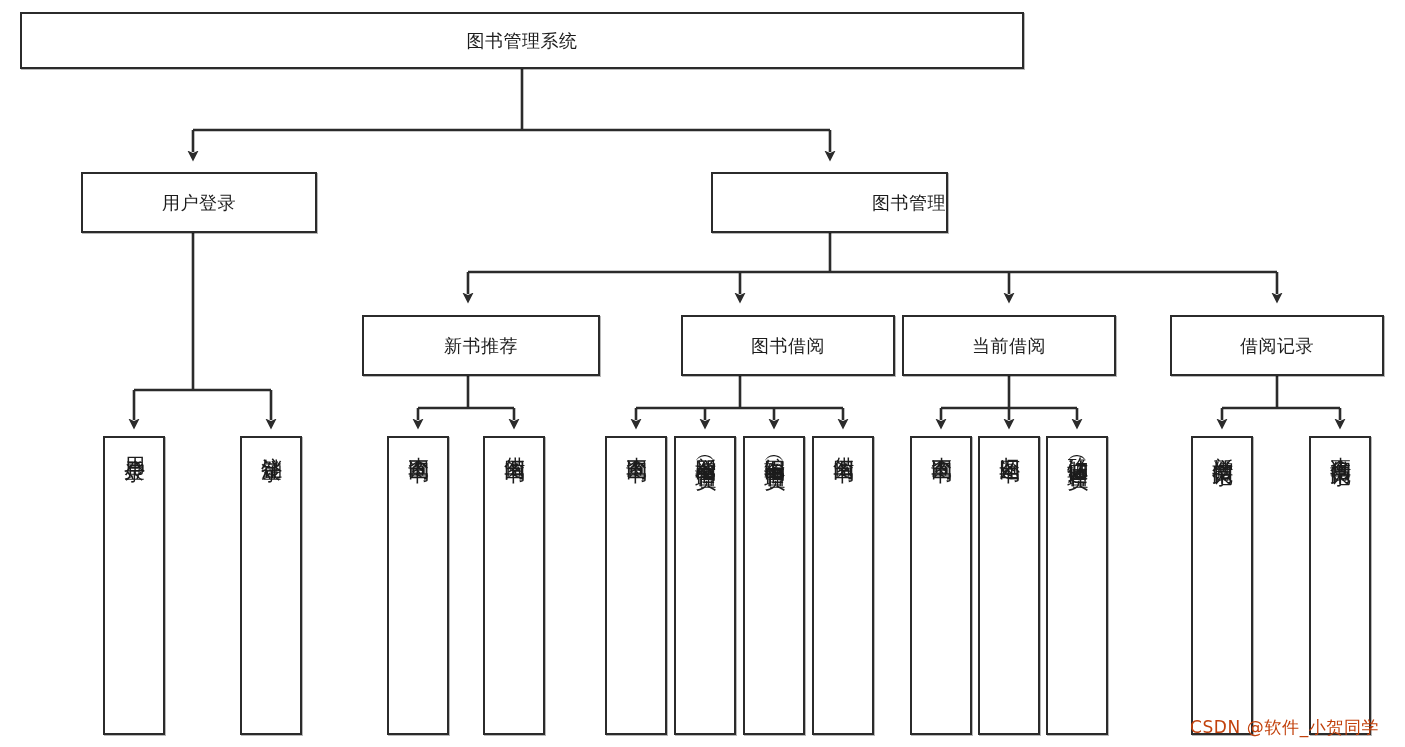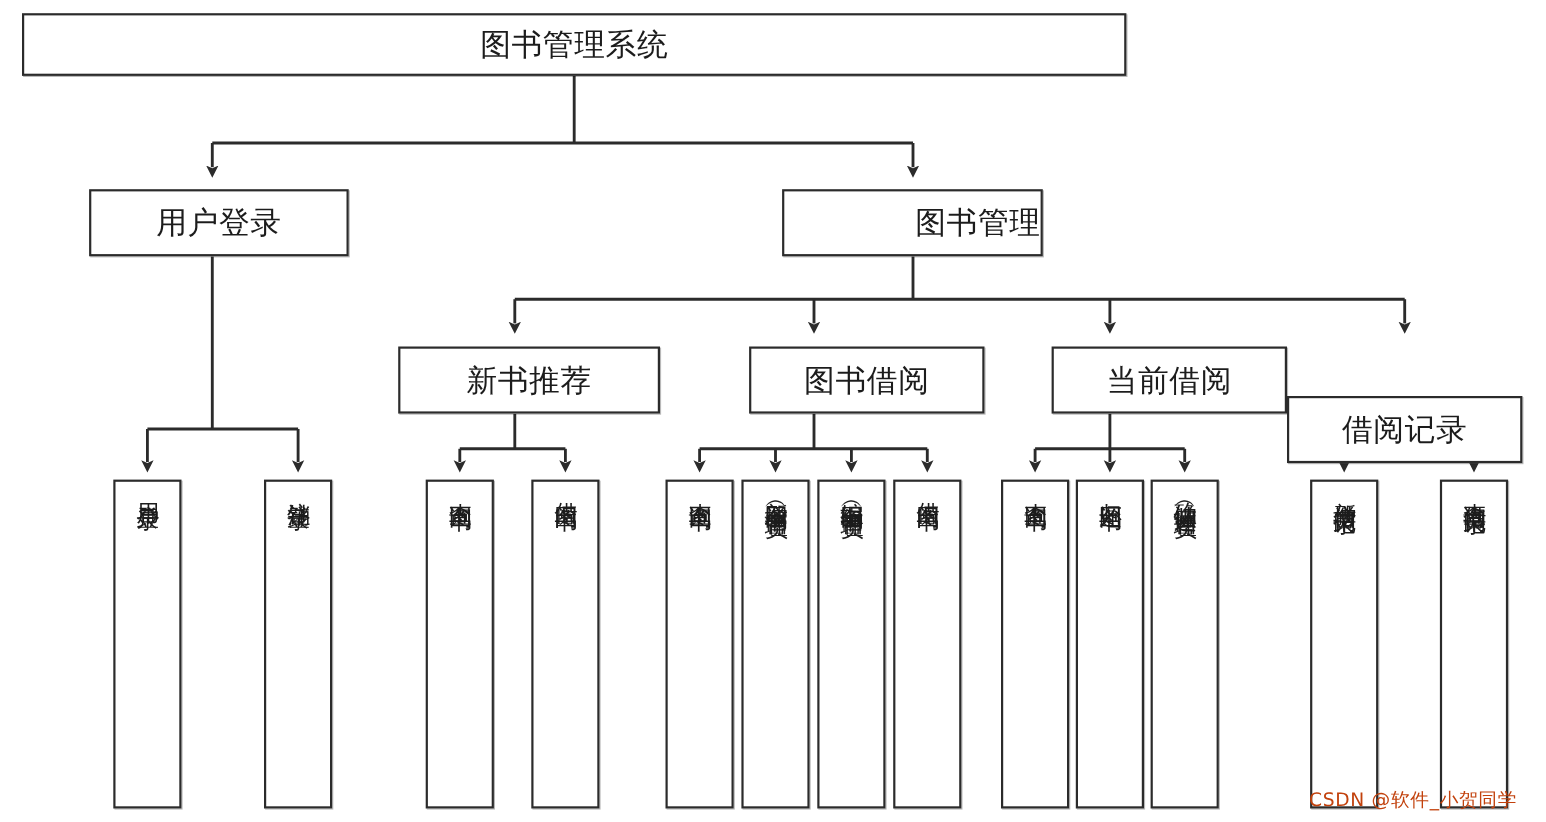--- a/index.html
+++ b/index.html
@@ -30,21 +30,21 @@
     box-sizing: border-box;
     background: #ffffff;
     border: 2px solid #2b2b2b;
     display: flex;
     align-items: center;
     justify-content: center;
     box-shadow: 1px 1px 0 rgba(0,0,0,0.28);
   }
   .node .label {
     color: #1c1c1c;
-    font-size: 28px;
+    font-size: 18px;
     line-height: 1.18;
     letter-spacing: 0.5px;
     white-space: nowrap;
     text-align: center;
   }
   .node.vertical {
     align-items: flex-start;
     padding-top: 2px;
   }
   .node.vertical .label {
@@ -130,24 +130,24 @@
   <div class="node" style="left:711px; top:172px; width:237px; height:61px;justify-content:flex-end;">
     <span class="label">图书管理</span>
   </div>
 
   <div class="node" style="left:362px; top:315px; width:238px; height:61px;">
     <span class="label">新书推荐</span>
   </div>
   <div class="node" style="left:633px; top:315px; width:214px; height:61px;margin-left:48px;">
     <span class="label">图书借阅</span>
   </div>
-  <div class="node" style="left:956px; top:315px; width:214px; height:61px;">
+  <div class="node" style="left:902px; top:315px; width:214px; height:61px;">
     <span class="label">当前借阅</span>
   </div>
-  <div class="node" style="left:1170px; top:315px; width:214px; height:61px;margin-top:45px;">
+  <div class="node" style="left:1170px; top:315px; width:214px; height:61px;">
     <span class="label">借阅记录</span>
   </div>
 
   <div class="node vertical" style="left:103px; top:436px; width:62px; height:299px;">
     <span class="label">用户登录</span>
   </div>
   <div class="node vertical" style="left:240px; top:436px; width:62px; height:299px;">
     <span class="label">注销登录</span>
   </div>
 

